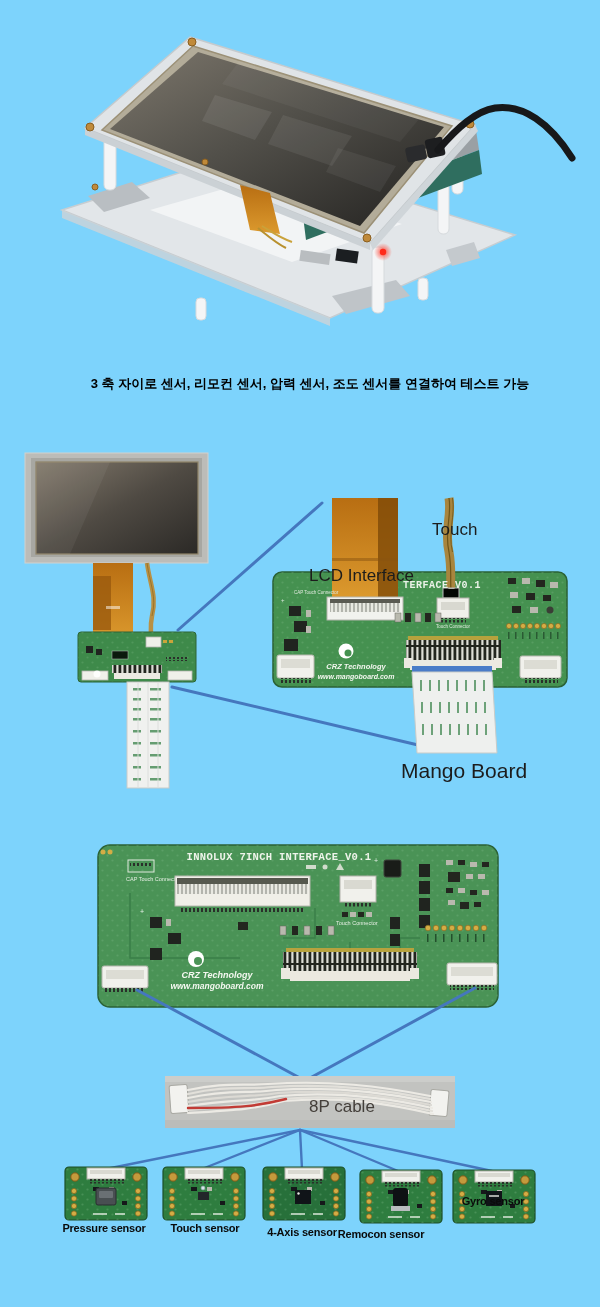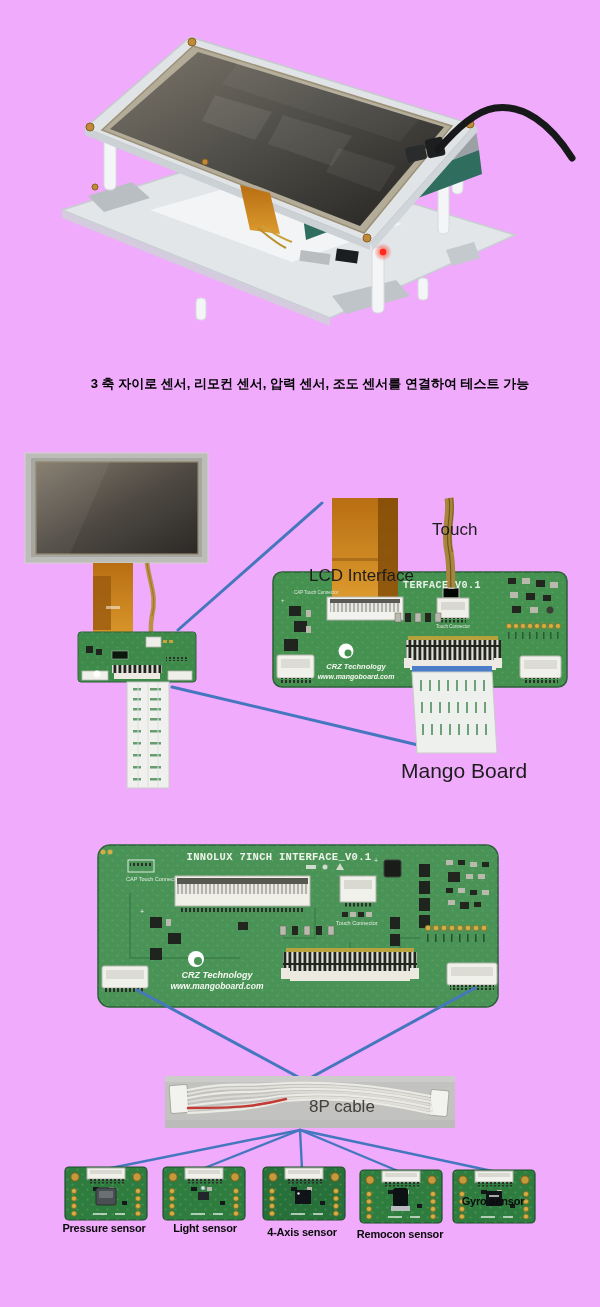--- a/index.html
+++ b/index.html
@@ -1,16 +1,16 @@
 <!DOCTYPE html>
 <html><head>
 <meta charset="utf-8">
 <style>
   html,body{margin:0;padding:0;background:#ffffff;}
-  #page{position:relative;width:600px;height:1307px;background:#f0abfc;overflow:hidden;
+  #page{position:relative;width:600px;height:1307px;background:#7dd3fc;overflow:hidden;
         font-family:"Liberation Sans","DejaVu Sans",sans-serif;}
   .abs{position:absolute;}
   svg{display:block;}
   .photo-label{position:absolute;color:#1c1c1c;white-space:nowrap;}
   #caption{position:absolute;left:20px;right:0;top:375px;text-align:center;
            font-size:13px;font-weight:bold;color:#000;letter-spacing:0px;}
   #touch-label{left:432px;top:520px;font-size:17px;}
   #lcdif-label{left:309px;top:566px;font-size:17px;}
   #mango-label{left:401px;top:759px;font-size:21px;}
   #cable-label{left:273px;top:1097px;font-size:17px;color:#443f3a;margin-left:36px;}
@@ -538,18 +538,18 @@
     <rect x="391" y="78" width="19" height="5" fill="#b9bdc0"></rect>
   </g>
   <g color="#2e7d3f">
     <use href="#sensor-proto" x="453" y="42"></use>
     <rect x="486" y="63" width="16" height="15" fill="#101418"></rect>
     <rect x="489" y="67" width="10" height="2" fill="#e8e8e4" opacity="0.7"></rect>
   </g>
 </svg>
 
 <div class="sensor-label" style="left:104px;top:1222px">Pressure sensor</div>
-<div class="sensor-label" style="left:205px;top:1222px">Light sensor</div>
+<div class="sensor-label" style="left:205px;top:1222px">Touch sensor</div>
 <div class="sensor-label" style="left:302px;top:1226px">4-Axis sensor</div>
-<div class="sensor-label" style="left:400px;top:1228px">Remocon sensor</div>
+<div class="sensor-label" style="left:381px;top:1228px">Remocon sensor</div>
 <div class="sensor-label" style="left:493px;top:1195px">Gyro sensor</div>
 
 </div>
 
 </body></html>

